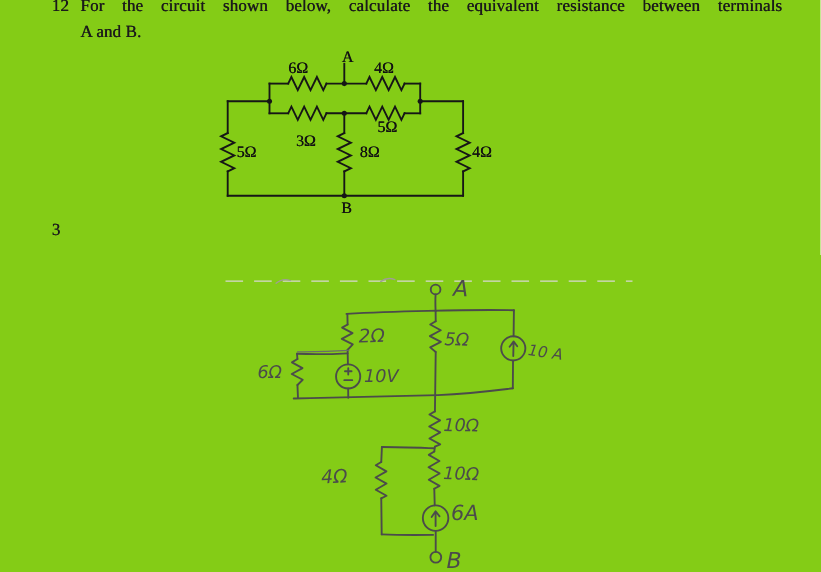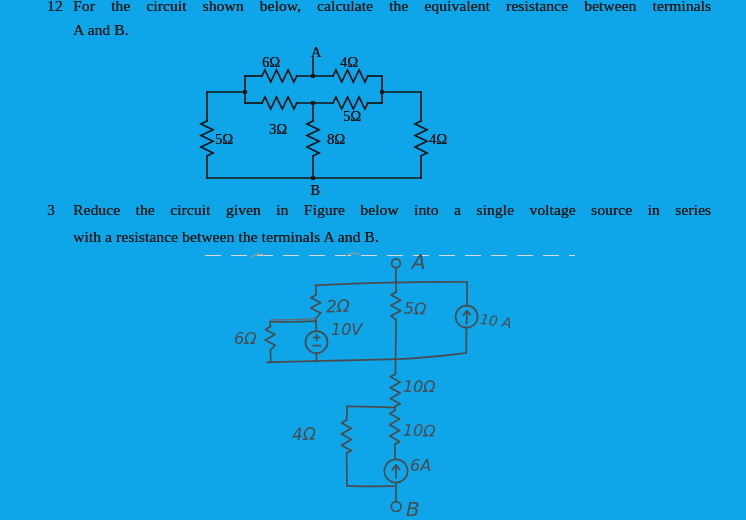--- a/index.html
+++ b/index.html
@@ -1,17 +1,17 @@
 <!DOCTYPE html>
 <html><head>
 <meta charset="utf-8">
 <style>
   html,body{margin:0;padding:0;background:#ffffff;}
   .page{
-    position:relative;width:746px;height:520px;background:#0ea5e9;
+    position:relative;width:746px;height:520px;background:#84cc16;
     font-family:"Liberation Serif",serif;overflow:hidden;
   }
   .ptxt{
     position:absolute;font-size:15.5px;line-height:19px;color:#1b1b1b;
     white-space:nowrap;text-shadow:0.35px 0 0 #1b1b1b;letter-spacing:0.1px;
   }
   .just{
     position:absolute;font-size:15.5px;line-height:19px;color:#1b1b1b;
     text-align:justify;text-shadow:0.35px 0 0 #1b1b1b;letter-spacing:0.1px;
     height:20px;overflow:hidden;
@@ -92,24 +92,20 @@
   <span class="c1lab cc" style="left:271px;top:54px">6Ω</span>
   <span class="c1lab cc" style="left:349px;top:54px">4Ω</span>
   <span class="c1lab cc" style="left:278px;top:121px">3Ω</span>
   <span class="c1lab cc" style="left:352px;top:108px">5Ω</span>
   <span class="c1lab" style="left:215px;top:131px">5Ω</span>
   <span class="c1lab" style="left:327px;top:131px">8Ω</span>
   <span class="c1lab" style="left:429px;top:131px">4Ω</span>
   <span class="c1lab cc" style="left:315px;top:182px">B</span>
 
   <span class="ptxt" style="left:47px;top:200px">3</span>
-  <div class="just" style="left:73px;top:200px;width:638px">
-    <span>Reduce the circuit given in Figure below into a single voltage source in series</span><span class="stretch"></span>
-  </div>
-  <span class="ptxt" style="left:73px;top:227px">with a resistance between the terminals A and B.</span>
 
   <svg class="layer" width="746" height="520" viewBox="0 0 746 520">
     <g>
       <path class="faint" d="M205,255.5 H575" stroke-dasharray="16 10"></path>
       <path class="smudge" d="M251,257.5 Q257,252.5 264,255"></path>
       <path class="smudge" d="M346,256 Q352,251.5 359,254.2"></path>
     </g>
     <g>
 
       <circle class="hd" cx="396" cy="263.2" r="4.4"></circle>
@@ -157,20 +153,20 @@
       <path class="hd" d="M346.6,453 L347,485.8"></path>
       <path class="hd" d="M347,485.8 C362,486.4 379,486.4 393.8,486.2"></path>
     </g>
   </svg>
 
   <span class="hand" style="left:412px;top:250px;font-size:20px;transform:rotate(2deg)">A</span>
   <span class="hand" style="left:326px;top:296px;font-size:17px;transform:rotate(-2deg)">2Ω</span>
   <span class="hand" style="left:404px;top:299px;font-size:16px;transform:rotate(2deg)">5Ω</span>
   <span class="hand" style="left:480px;top:313px;font-size:14px;transform:rotate(8deg)">10 A</span>
   <span class="hand" style="left:234px;top:329px;font-size:16px">6Ω</span>
-  <span class="hand" style="left:331px;top:320px;font-size:16px">10V</span>
+  <span class="hand" style="left:331px;top:332px;font-size:16px">10V</span>
   <span class="hand" style="left:403px;top:377px;font-size:16px;transform:rotate(1deg)">10Ω</span>
   <span class="hand" style="left:403px;top:421px;font-size:16px;transform:rotate(2deg)">10Ω</span>
   <span class="hand" style="left:292px;top:424px;font-size:17px;transform:rotate(-3deg)">4Ω</span>
-  <span class="hand" style="left:410px;top:456px;font-size:16px">6A</span>
+  <span class="hand" style="left:410px;top:456px;font-size:19px">6A</span>
   <span class="hand" style="left:406px;top:497px;font-size:20px">B</span>
 
 </div>
 
 </body></html>

